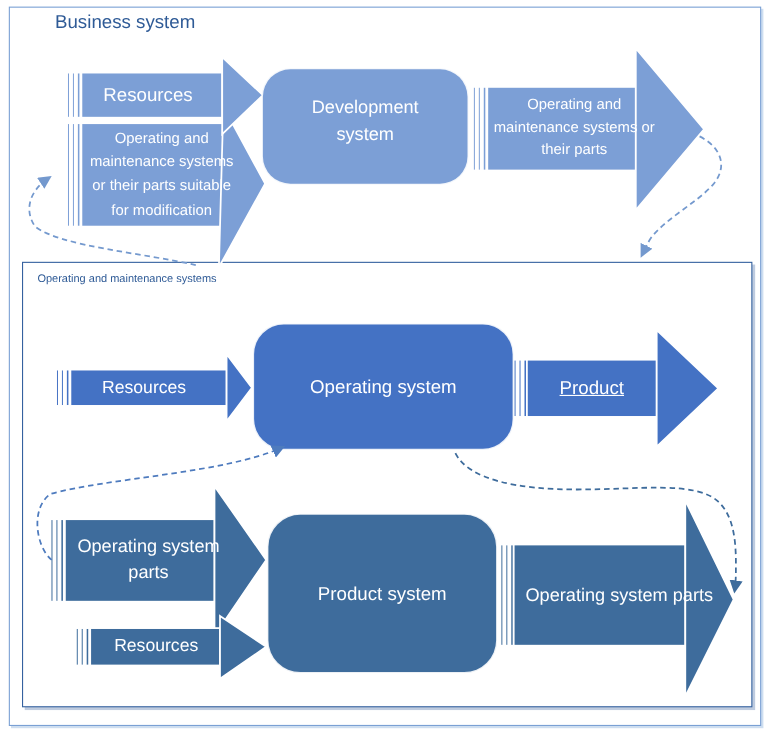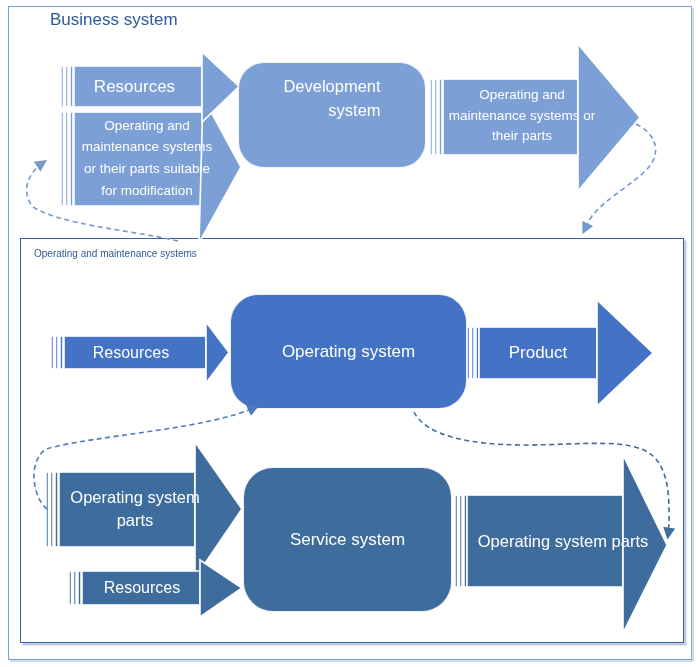--- a/index.html
+++ b/index.html
@@ -29,25 +29,25 @@
   .lbl {
     position:absolute; display:flex; align-items:center; justify-content:center;
     text-align:center; color:#ffffff; pointer-events:none; z-index:30;
   }
   .multi { white-space:pre-line; }
   .dark-lbl { color:#2E5A96; justify-content:flex-start; text-align:left; }
   #l-business { left:22px;  top:10px;  width:300px; height:20px; font-size:17px;margin-left:28px; }
   #l-om       { left:34px;  top:243px; width:360px; height:20px; font-size:10px; }
   #l-a1  { left:62px;  top:64px;  width:145px; height:45px;  font-size:17px; }
   #l-a2  { left:58px;  top:109px; width:178px; height:98px;  font-size:13.5px; line-height:1.6; }
-  #l-dev { left:238px; top:46px;  width:188px; height:106px; font-size:16.5px; line-height:1.45;text-align:right; }
+  #l-dev { left:238px; top:58px;  width:188px; height:106px; font-size:16.5px; line-height:1.45; }
   #l-a3  { left:436px; top:74px;  width:172px; height:84px;  font-size:13.5px; line-height:1.55; }
   #l-m1  { left:52px;  top:334px; width:158px; height:37px;  font-size:16px; }
   #l-os  { left:230px; top:294px; width:237px; height:115px; font-size:17px; }
-  #l-m2  { left:477px; top:325px; width:122px; height:56px;  font-size:17px; }
+  #l-m2  { left:477px; top:325px; width:122px; height:56px;  font-size:17px;text-decoration:underline; }
   #l-b1  { left:42px;  top:470px; width:186px; height:78px;  font-size:16.5px; line-height:1.4; }
   #l-b2  { left:80px;  top:569px; width:124px; height:38px;  font-size:16px; }
   #l-ss  { left:243px; top:467px; width:209px; height:145px; font-size:17px; }
   #l-b3  { left:458px; top:494px; width:210px; height:94px;  font-size:16.5px; }
   .arr-light { fill:#7C9FD6; stroke:#ffffff; stroke-width:1.6; }
   .arr-med   { fill:#4472C4; stroke:#ffffff; stroke-width:1.6; }
   .arr-dark  { fill:#3E6C9C; stroke:#ffffff; stroke-width:1.6; }
   .dash { fill:none; stroke-dasharray:5 3.5; stroke-width:1.6; }
   .dash-light { stroke:#7499CE; }
   .dash-med   { stroke:#4E7BBE; }
@@ -161,16 +161,16 @@
   <div class="lbl multi" id="l-a3">Operating and
 maintenance systems or
 their parts</div>
   <div class="lbl dark-lbl" id="l-om">Operating and maintenance systems</div>
   <div class="lbl" id="l-m1">Resources</div>
   <div class="lbl" id="l-os">Operating system</div>
   <div class="lbl" id="l-m2">Product</div>
   <div class="lbl multi" id="l-b1">Operating system
 parts</div>
   <div class="lbl" id="l-b2">Resources</div>
-  <div class="lbl" id="l-ss">Service system</div>
+  <div class="lbl" id="l-ss">Product system</div>
   <div class="lbl" id="l-b3">Operating system parts</div>
 
 </div>
 
 </body></html>

